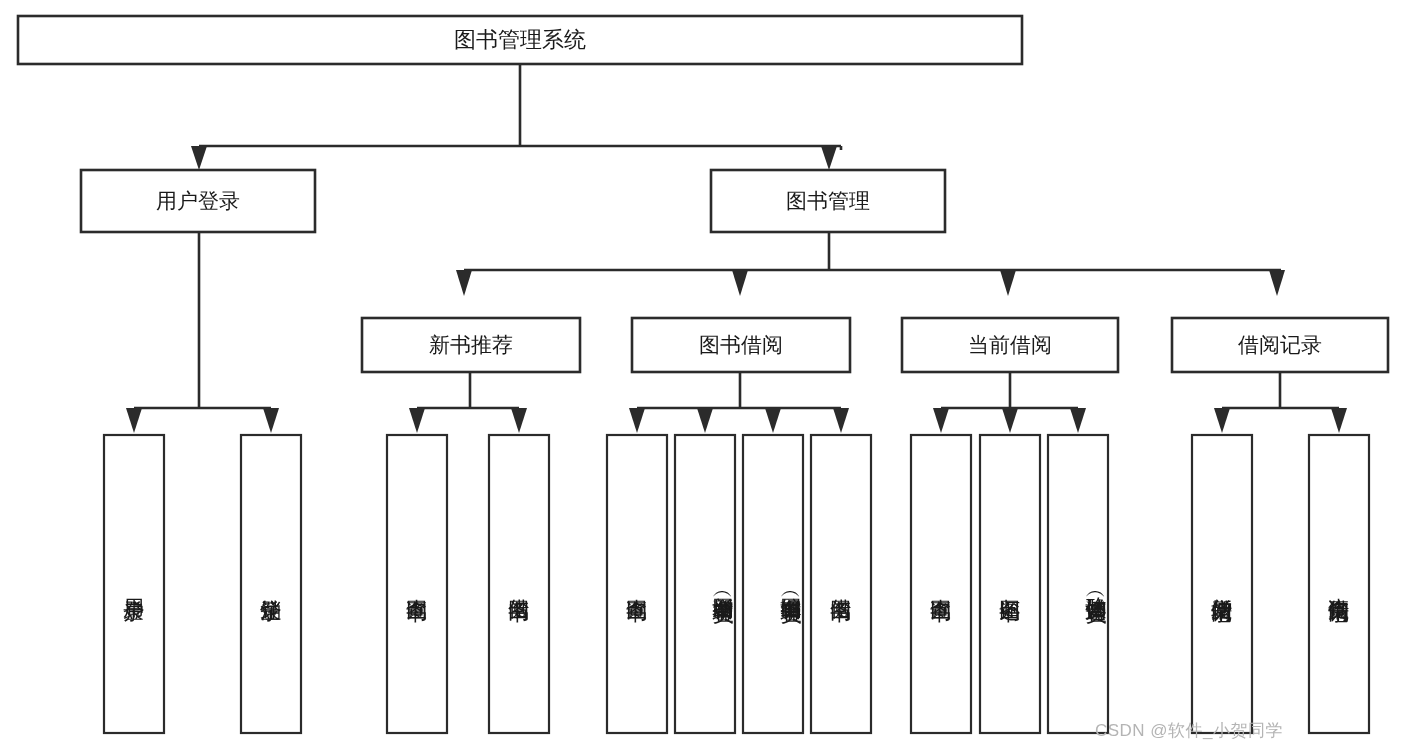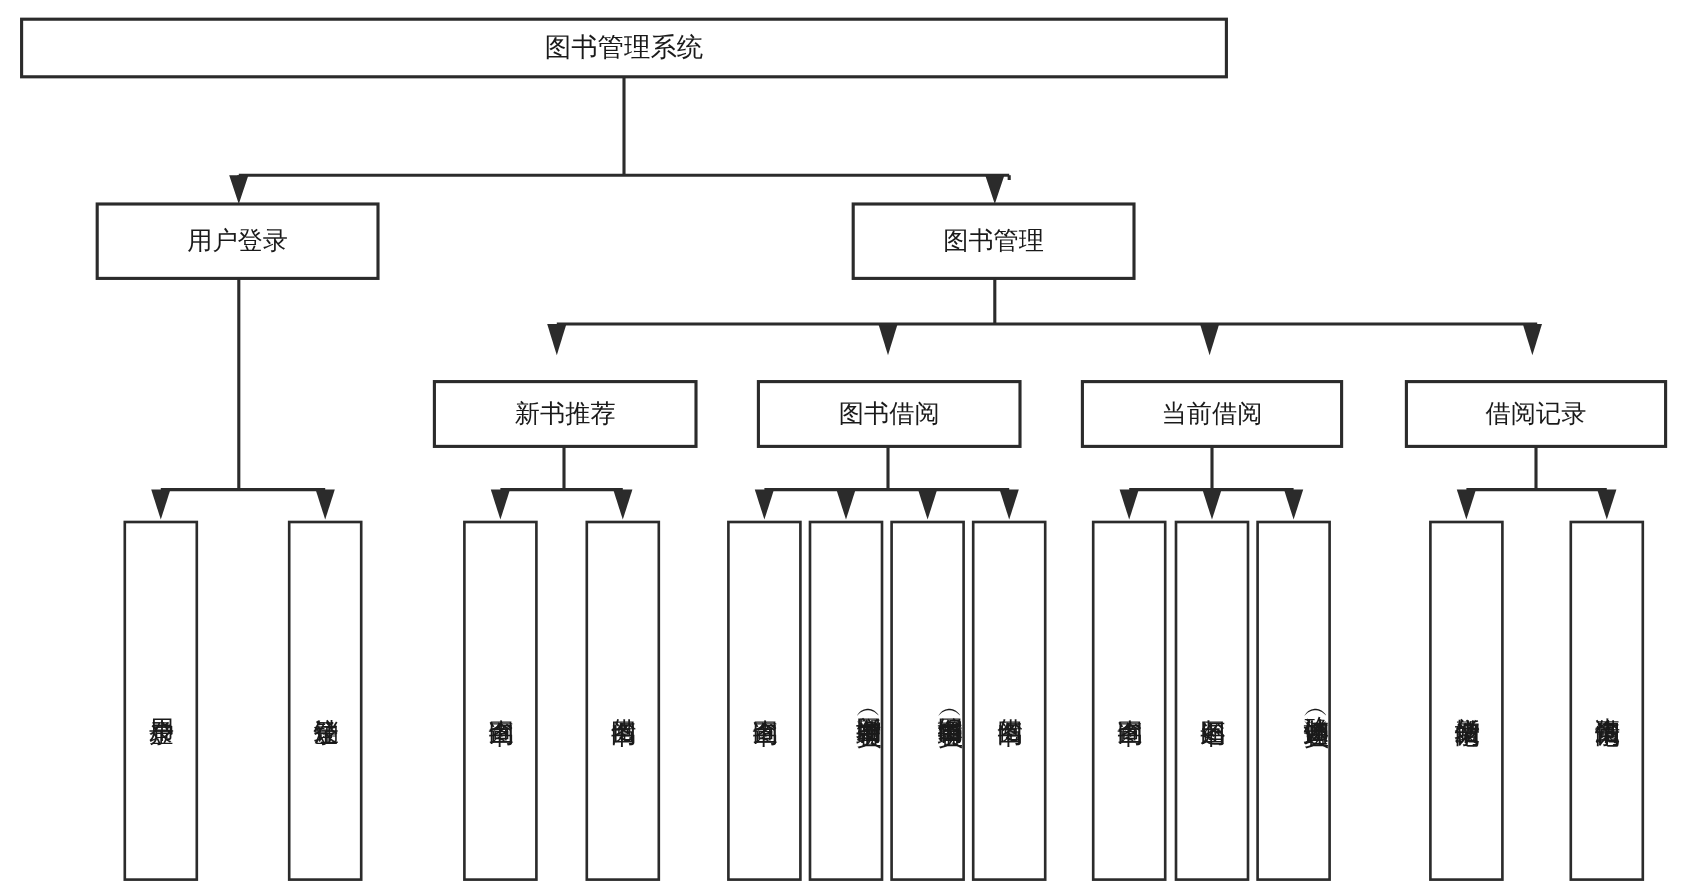--- a/index.html
+++ b/index.html
@@ -207,13 +207,14 @@
   <div class="leaf-label" style="left:607px;  top:435px; width:60px; height:298px;">查询图书</div>
   <div class="leaf-label" style="left:675px;  top:435px; width:60px; height:298px; align-items:flex-start;">新增图书（管理员）</div>
   <div class="leaf-label" style="left:743px;  top:435px; width:60px; height:298px; align-items:flex-start;">编辑图书（管理员）</div>
   <div class="leaf-label" style="left:811px;  top:435px; width:60px; height:298px;">借阅图书</div>
   <div class="leaf-label" style="left:911px;  top:435px; width:60px; height:298px;">查询图书</div>
   <div class="leaf-label" style="left:980px;  top:435px; width:60px; height:298px;">归还图书</div>
   <div class="leaf-label" style="left:1048px; top:435px; width:60px; height:298px; align-items:flex-start;">确认归还（管理员）</div>
   <div class="leaf-label" style="left:1192px; top:435px; width:60px; height:298px;">新增借阅记录</div>
   <div class="leaf-label" style="left:1309px; top:435px; width:60px; height:298px;">查询借阅记录</div>
 
+  <div class="watermark">CSDN @软件_小贺同学</div>
 </div>
 
 </body></html>

